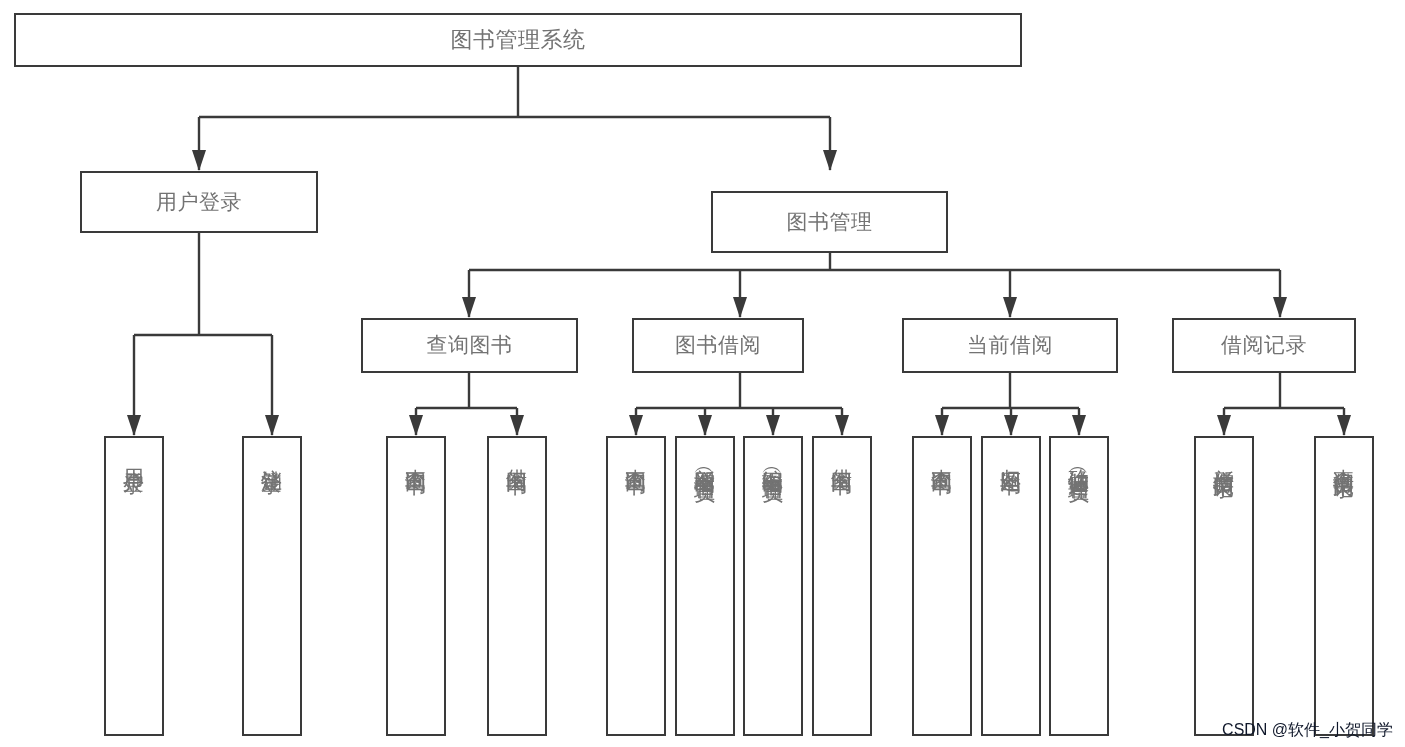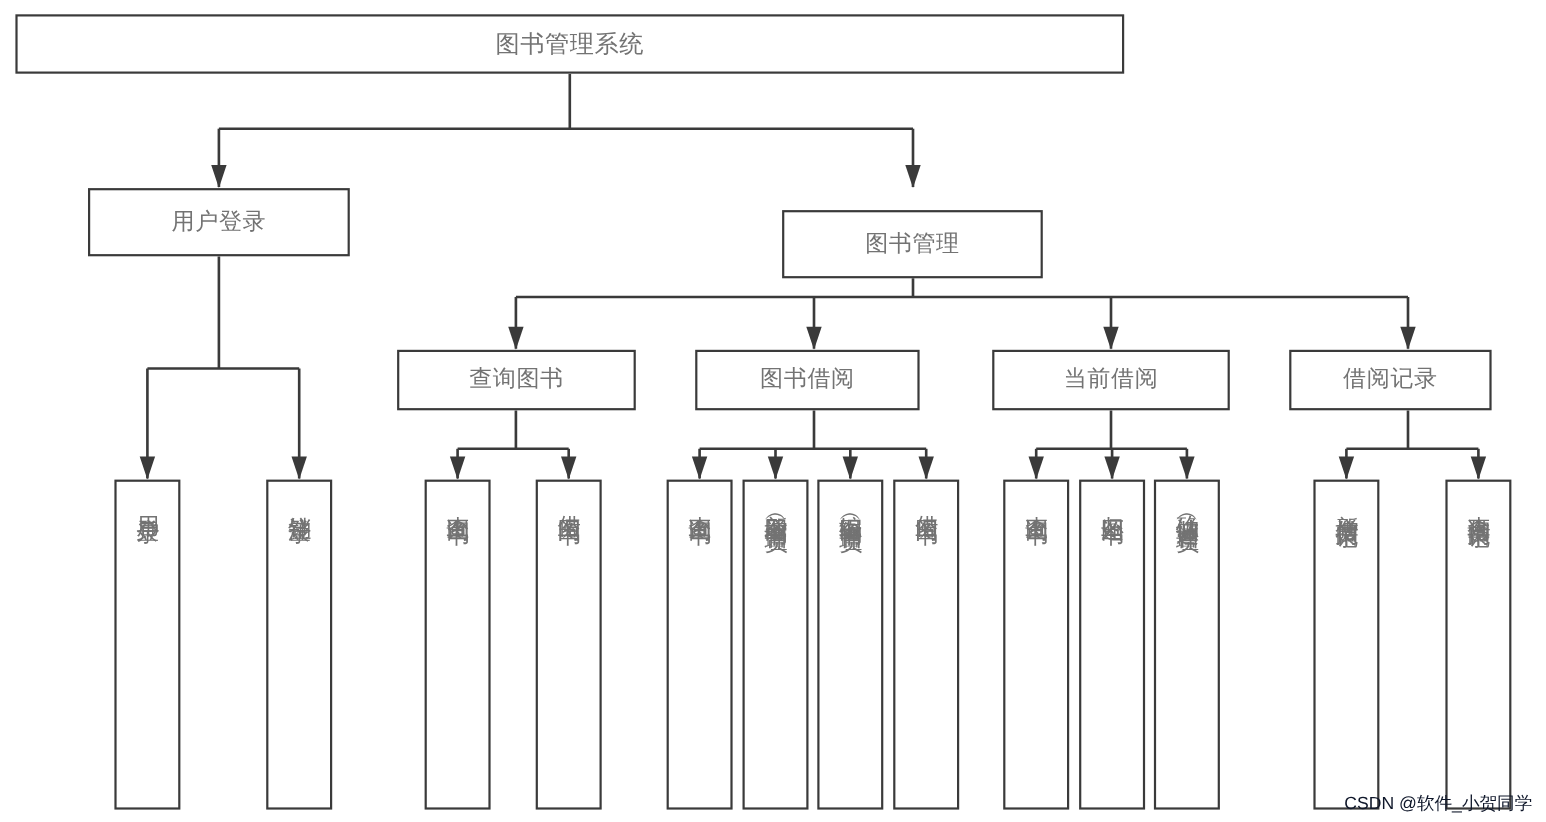--- a/index.html
+++ b/index.html
@@ -139,21 +139,21 @@
       </div>
       <div class="node-box horiz" style="left: 80px; top: 171px; width: 238px; height: 62px;">
         <span class="node-label">用户登录</span>
       </div>
       <div class="node-box horiz" style="left: 711px; top: 171px; width: 237px; height: 62px; margin-top: 20px;">
         <span class="node-label">图书管理</span>
       </div>
       <div class="node-box horiz" style="left: 361px; top: 318px; width: 217px; height: 55px;">
         <span class="node-label">查询图书</span>
       </div>
-      <div class="node-box horiz" style="left: 632px; top: 318px; width: 204px; height: 55px;">
+      <div class="node-box horiz" style="left: 632px; top: 318px; width: 172px; height: 55px;">
         <span class="node-label">图书借阅</span>
       </div>
       <div class="node-box horiz" style="left: 902px; top: 318px; width: 216px; height: 55px;">
         <span class="node-label">当前借阅</span>
       </div>
       <div class="node-box horiz" style="left: 1172px; top: 318px; width: 184px; height: 55px;">
         <span class="node-label">借阅记录</span>
       </div>
       <div class="node-box vert" style="left: 104px; top: 436px; width: 60px; height: 300px;">
         <span class="node-label">用户登录</span>

